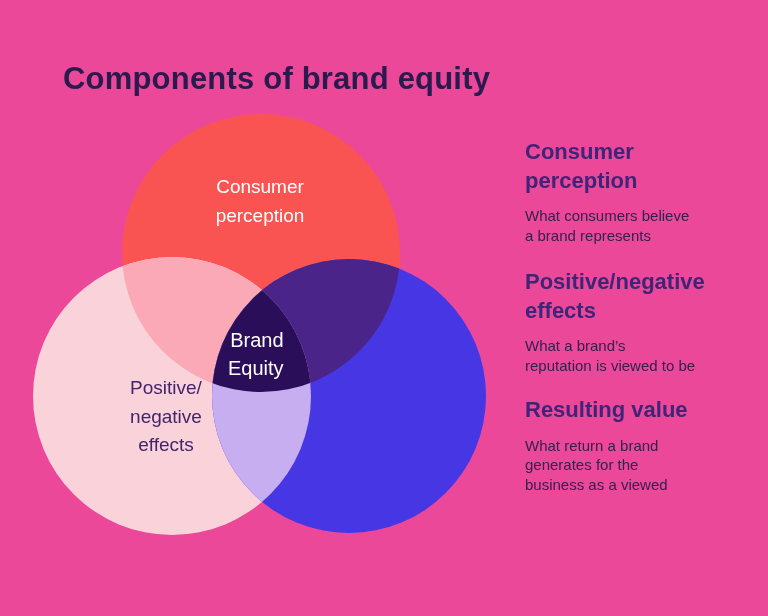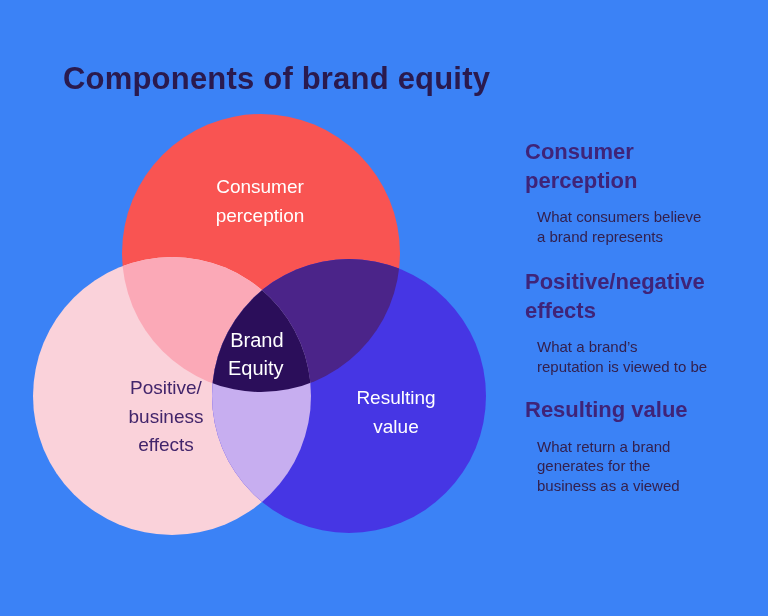--- a/index.html
+++ b/index.html
@@ -1,21 +1,21 @@
 <!DOCTYPE html>
 <html><head>
 <meta charset="utf-8">
 <style>
   html, body { margin: 0; padding: 0; }
   body { font-family: "Liberation Sans", "DejaVu Sans", sans-serif; }
   .page {
     position: relative;
     width: 768px;
     height: 616px;
-    background: #3b82f6;
+    background: #ec4899;
     overflow: hidden;
   }
   .title {
     position: absolute;
     left: 63px;
     top: 40px;
     font-size: 31px;
     font-weight: 700;
     letter-spacing: 0.2px;
     color: #2A1A4E;
@@ -63,21 +63,21 @@
     line-height: 1.3;
     color: #3F2478;
     white-space: pre-line;
     margin: 0 0 11px 0;
   }
   .legend-desc {
     font-size: 15px;
     line-height: 1.3;
     color: #33204E;
     white-space: pre-line;
-    margin: 12px;
+    margin: 0;
   }
 </style>
 </head>
 <body>
 
 <div class="page">
 
   <h1 class="title">Components of brand equity</h1>
 
   <svg class="venn-svg" viewBox="0 0 768 616">
@@ -107,25 +107,23 @@
       <g clip-path="url(#clipPink)">
         <circle cx="349" cy="396" r="137" fill="#2B0E5A"></circle>
       </g>
     </g>
   </svg>
 
   <div class="circle-label label-consumer">Consumer
 perception</div>
 
   <div class="circle-label label-positive">Positive/
-business
+negative
 effects</div>
 
-  <div class="circle-label label-resulting">Resulting
-value</div>
 
   <div class="label-center">Brand
 Equity</div>
 
   <div class="legend legend-1">
     <h2 class="legend-heading">Consumer
 perception</h2>
     <p class="legend-desc">What consumers believe
 a brand represents</p>
   </div>

